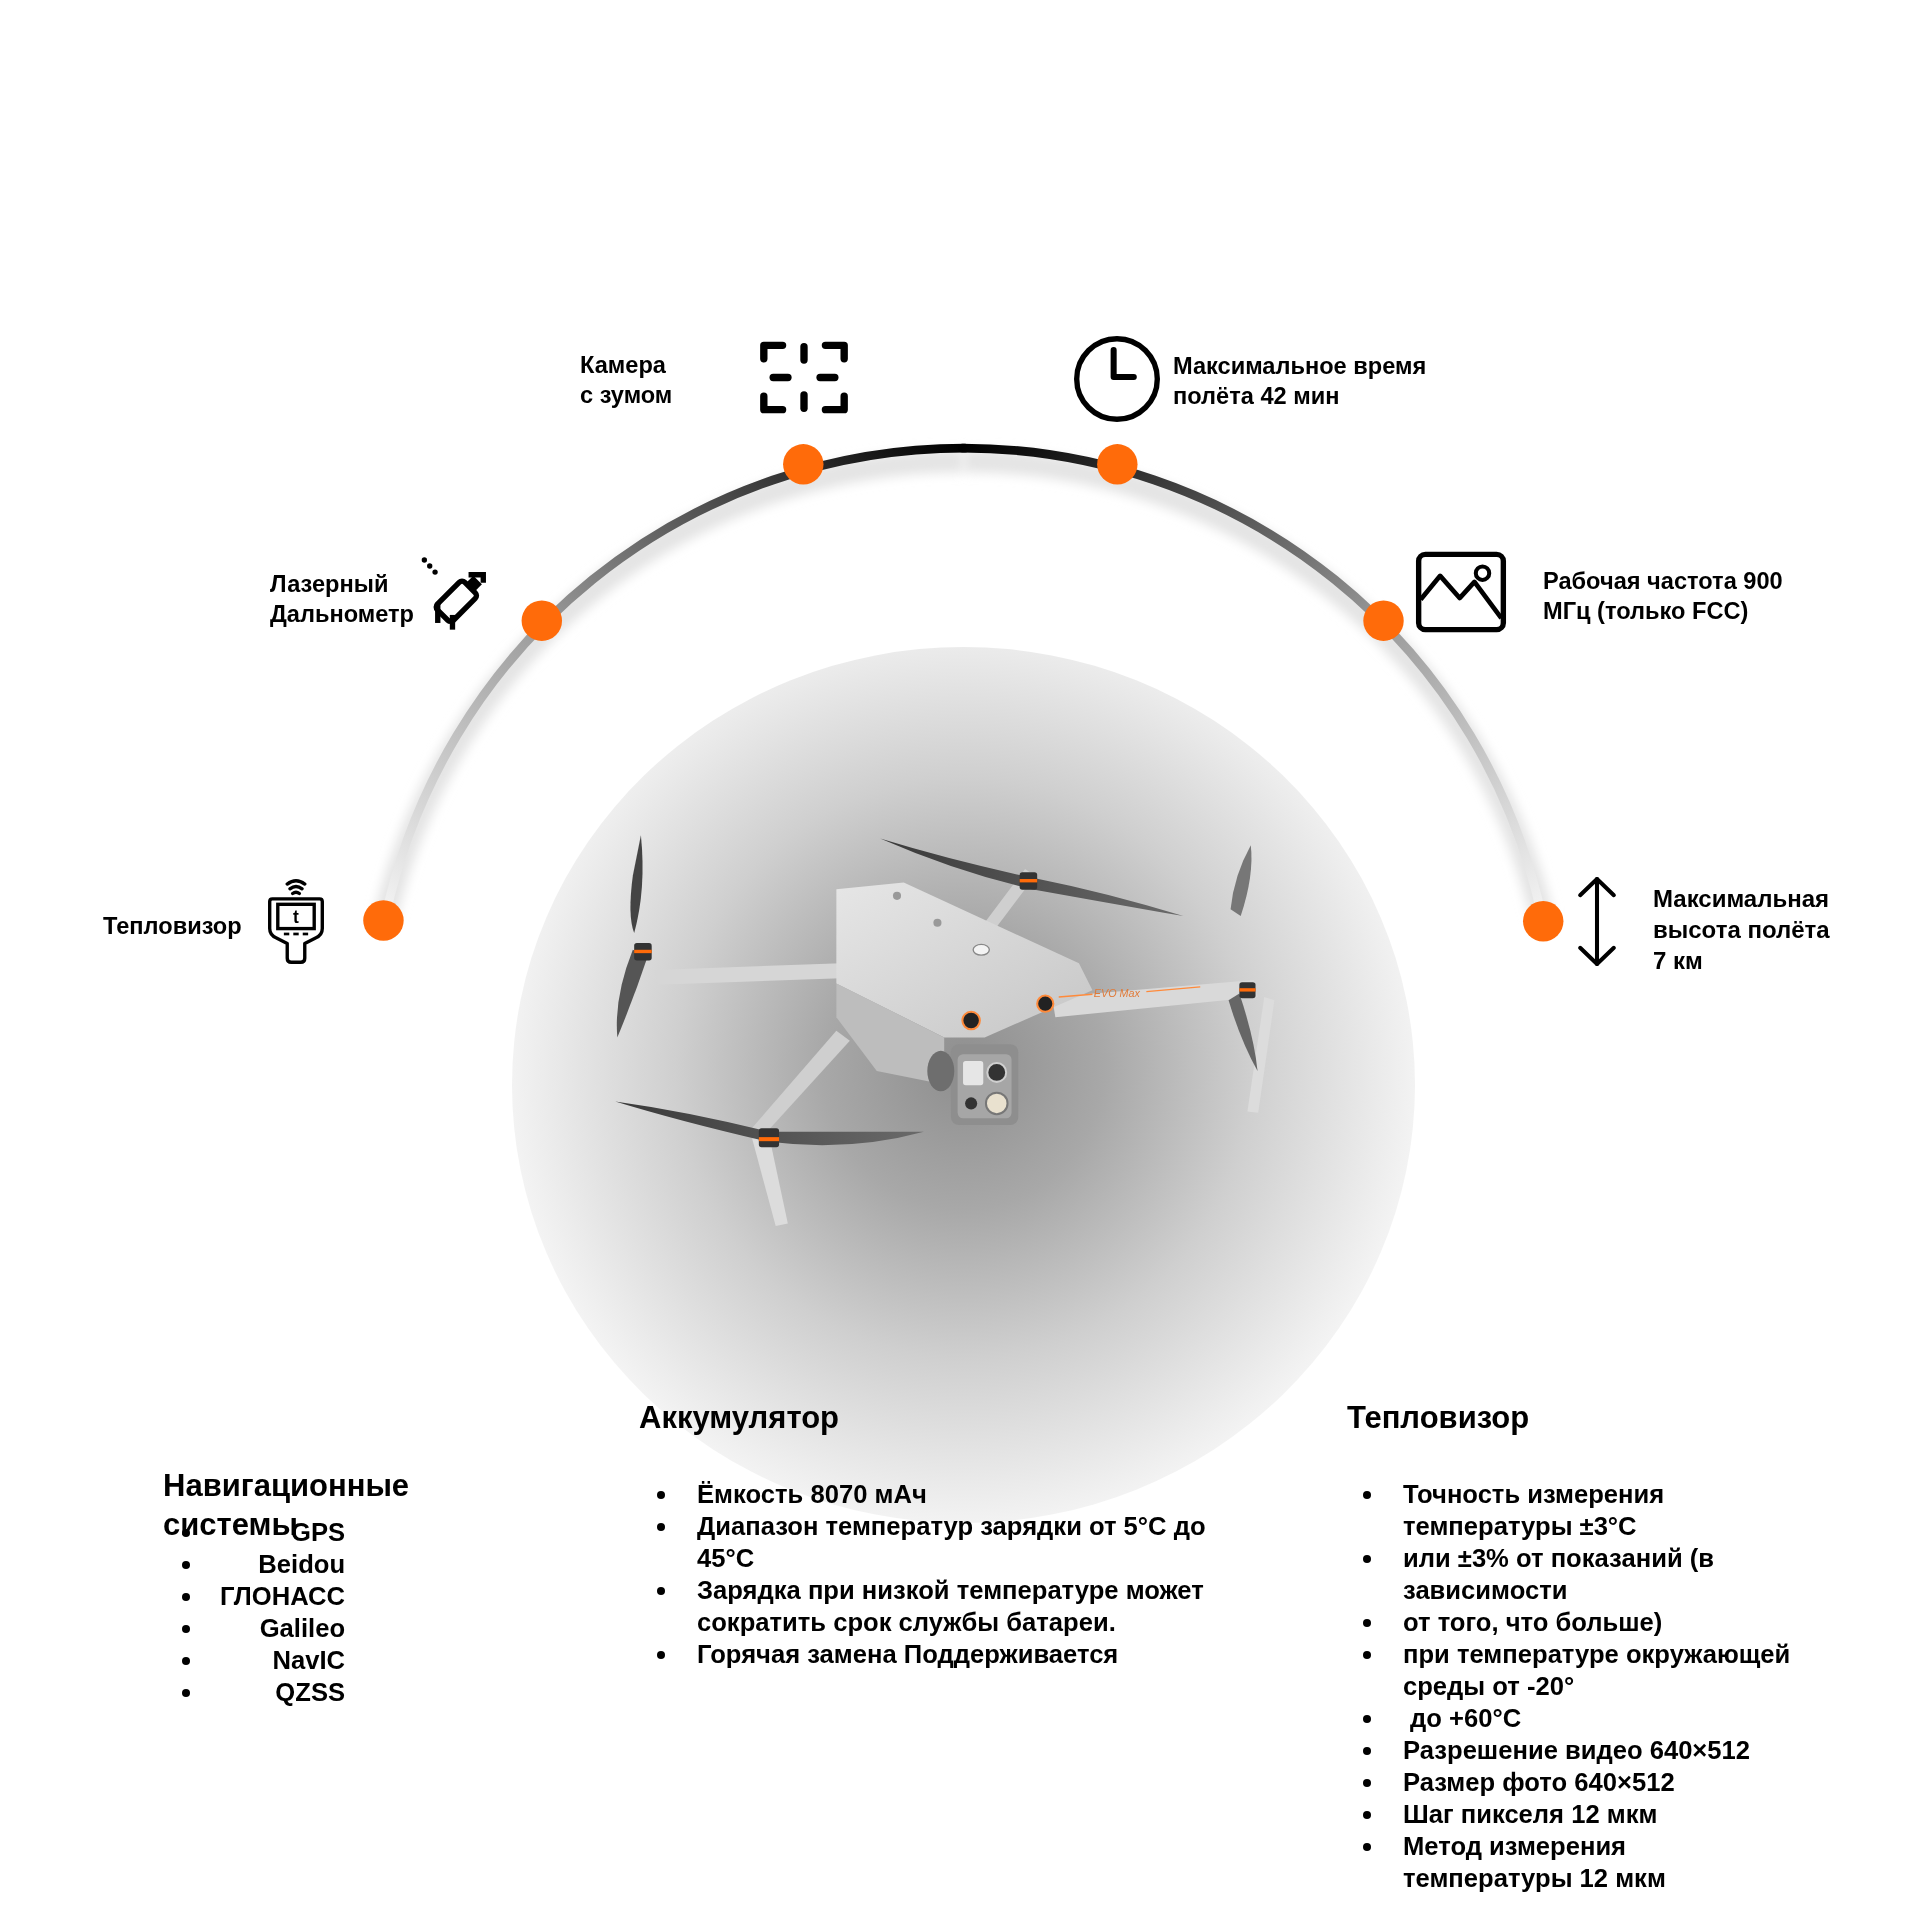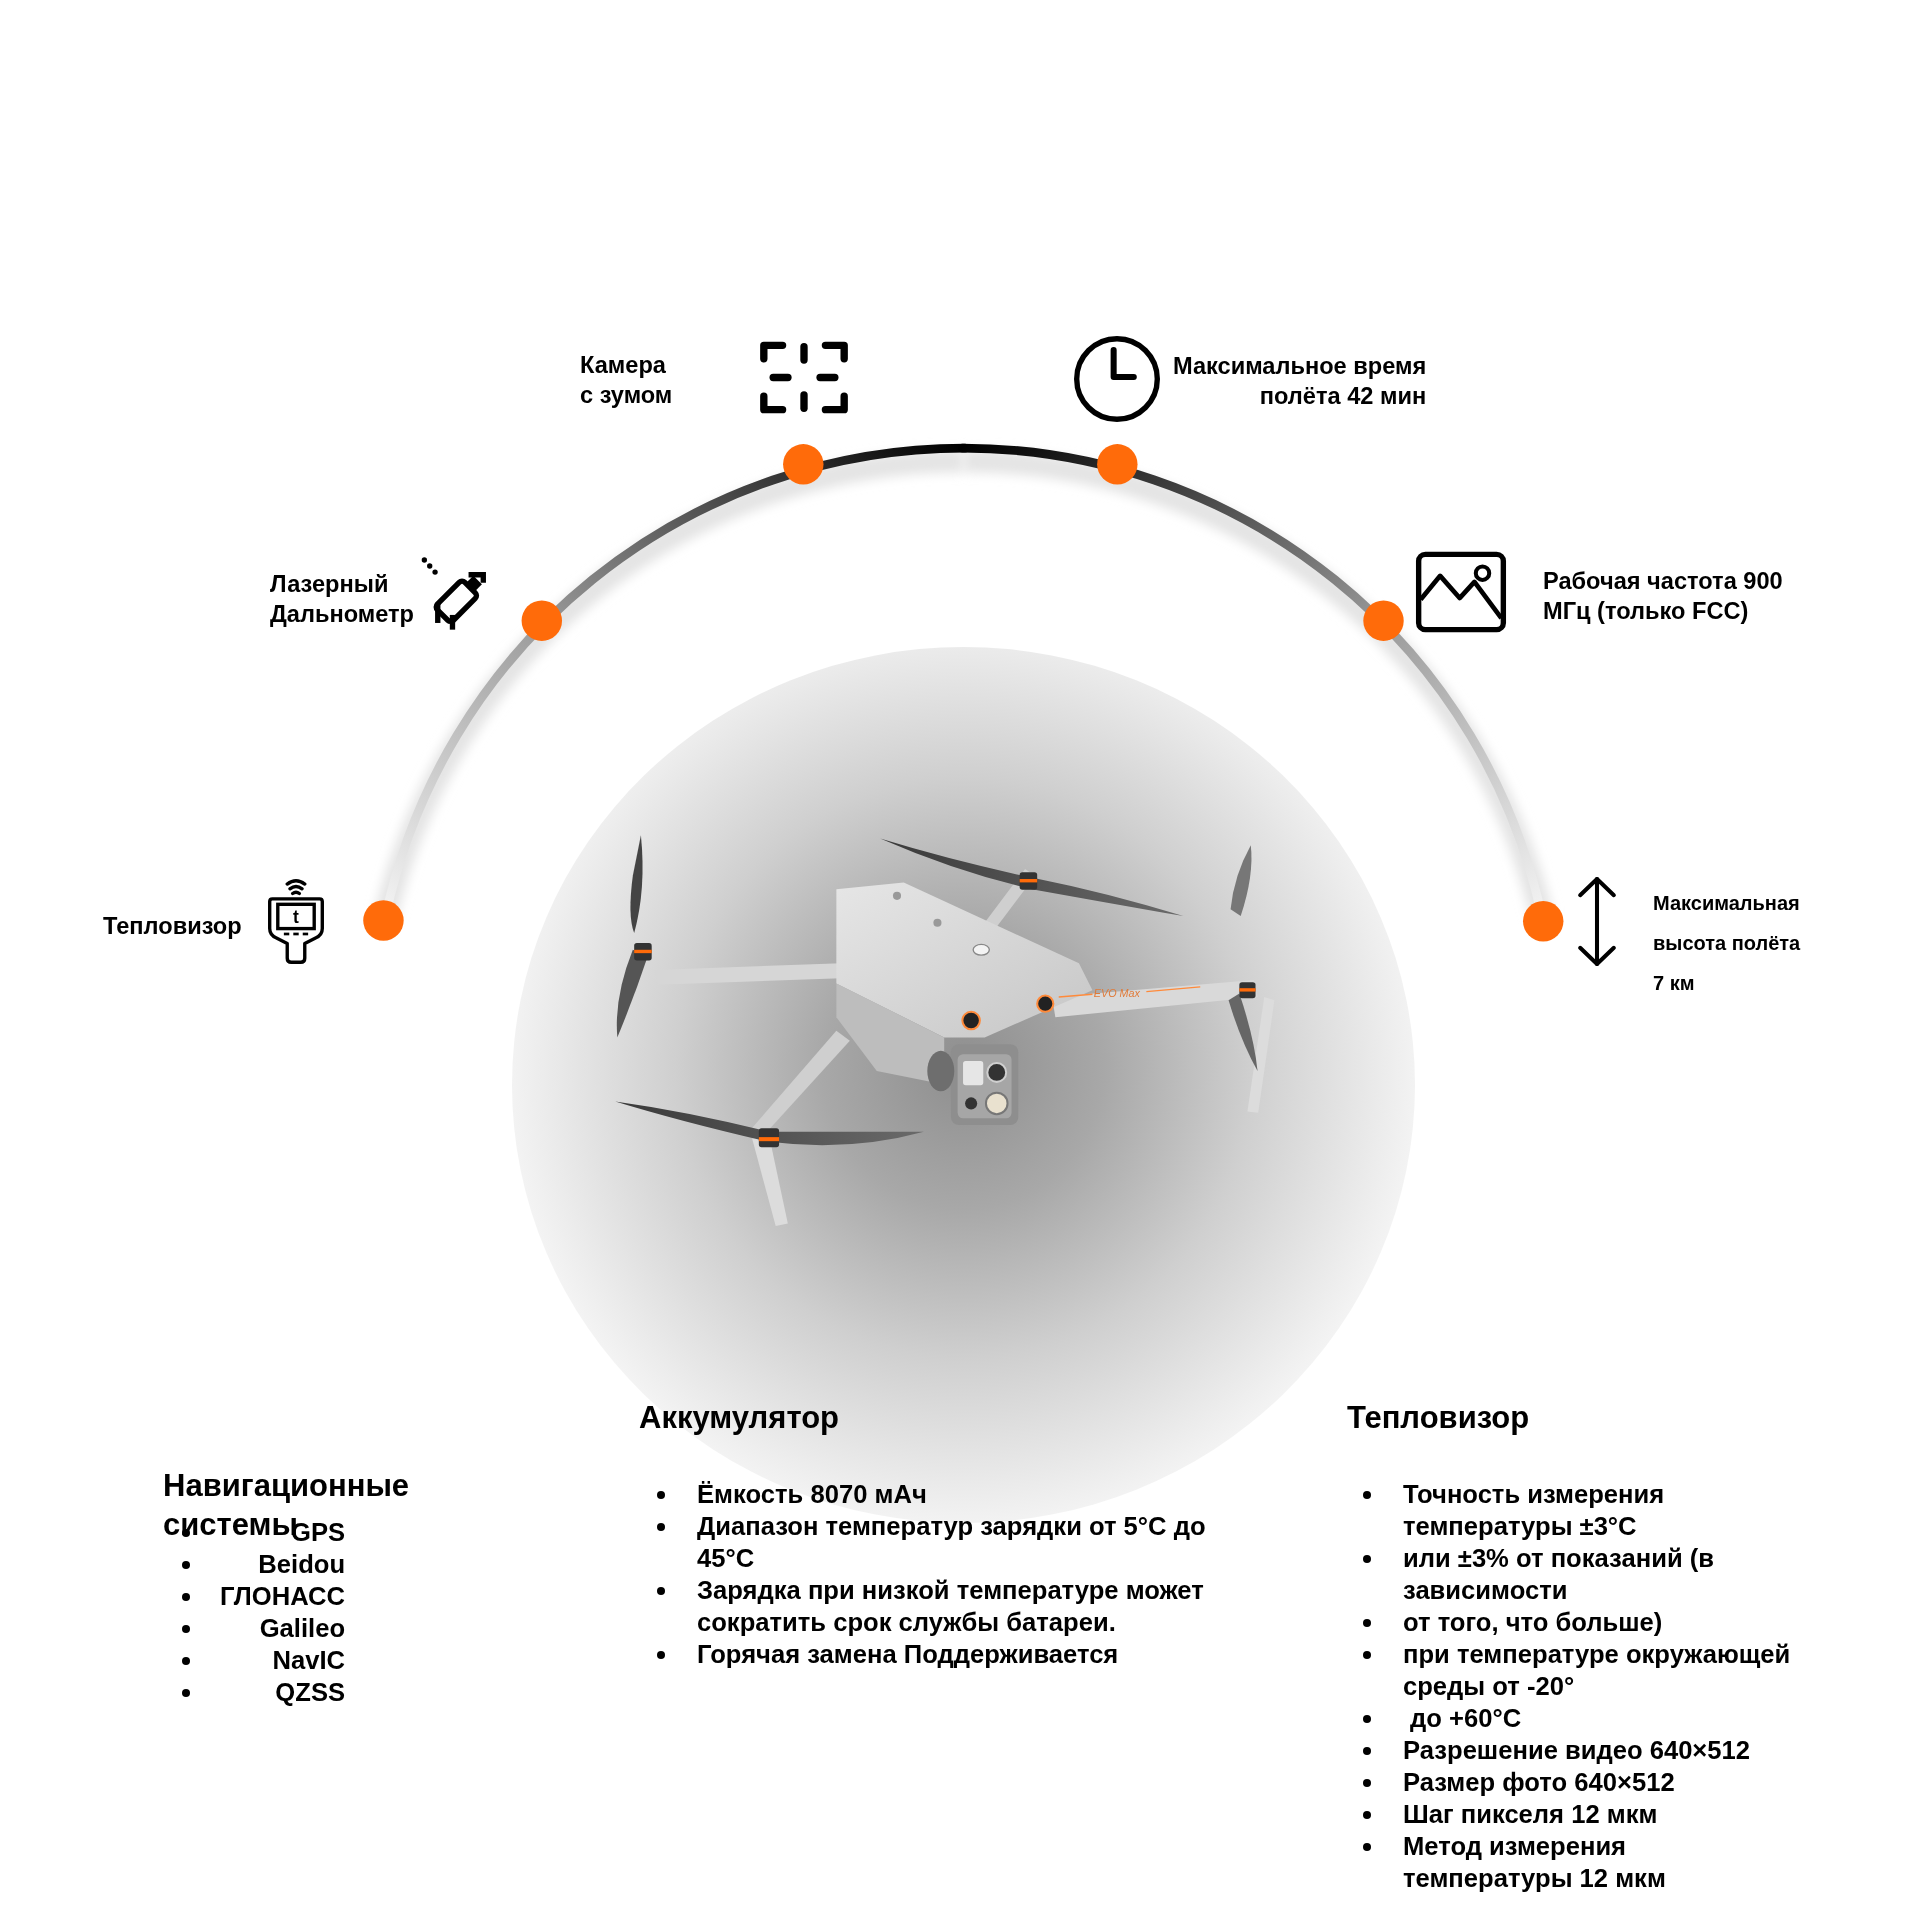--- a/index.html
+++ b/index.html
@@ -2,21 +2,21 @@
 <html style="font-size:10.8px"><head>
 <meta charset="utf-8">
 <style>
   html, body { margin:0; padding:0; background:#ffffff; }
   body { width:1926px; height:1926px; position:relative; overflow:hidden;
          font-family:"Liberation Sans", "DejaVu Sans", sans-serif; color:#000; }
   .glow { position:absolute; left:512px; top:647px; width:903px; height:876px; border-radius:50%;
           background: radial-gradient(ellipse at 50% 48%, #8e8e8e 0%, #a8a8a8 22%, #cfcfcf 45%, #ececec 66%, #ffffff 80%); }
   .arc-svg { position:absolute; left:0; top:0; width:1926px; height:1926px; }
   .label { position:absolute; font-weight:bold; font-size:23.6px; line-height:30px; white-space:pre-line; }
-  .label.big { font-size:20px; line-height:40px; }
+  .label.big { font-size:24px; line-height:31px; }
   .icon { position:absolute; }
   .col-heading { position:absolute; font-weight:bold; font-size:31px; line-height:39px; white-space:pre-line; }
   ul.col { position:absolute; margin:0; padding:0; list-style:none; font-weight:bold; font-size:25.6px; line-height:32px; }
   ul.col li { position:relative; padding-left:38px; }
   ul.col li::before { content:""; position:absolute; left:0; top:12.8px; width:8px; height:8px; border-radius:50%; background:#000; }
   ul.col.nav li { padding-left:38px; }
   ul.col.nav li::before { left:0; }
   ul.col.bat li, ul.col.therm li { padding-left:40px; }
   .drone { position:absolute; left:607px; top:815px; width:735px; height:465px; }
 </style>
@@ -70,21 +70,21 @@
     <line x1="68" y1="82" x2="68" y2="102"></line>
     <line x1="22" y1="56" x2="44" y2="56"></line>
     <line x1="92" y1="56" x2="114" y2="56"></line>
   </g>
 </svg>
 
 <svg class="icon" style="left:1072px; top:334px;" width="90" height="90" viewBox="0 0 134 134">
   <circle cx="67" cy="67" r="60" fill="none" stroke="#000" stroke-width="8"></circle>
   <polyline points="62,24 62,64 92,64" fill="none" stroke="#000" stroke-width="9" stroke-linecap="round" stroke-linejoin="round"></polyline>
 </svg>
-<div class="label" style="left:1173px; top:351px;text-align:right;">Максимальное время
+<div class="label" style="left:1173px; top:351px;">Максимальное время
 полёта 42 мин</div>
 
 <div class="label" style="left:230px; top:569px;margin-left:40px;">Лазерный
 Дальнометр</div>
 <svg class="icon" style="left:419px; top:556px;" width="75" height="75" viewBox="0 0 112 112">
   <g fill="#000">
     <circle cx="8" cy="6" r="4"></circle>
     <circle cx="16" cy="15" r="4"></circle>
     <circle cx="24" cy="24" r="4"></circle>
   </g>

